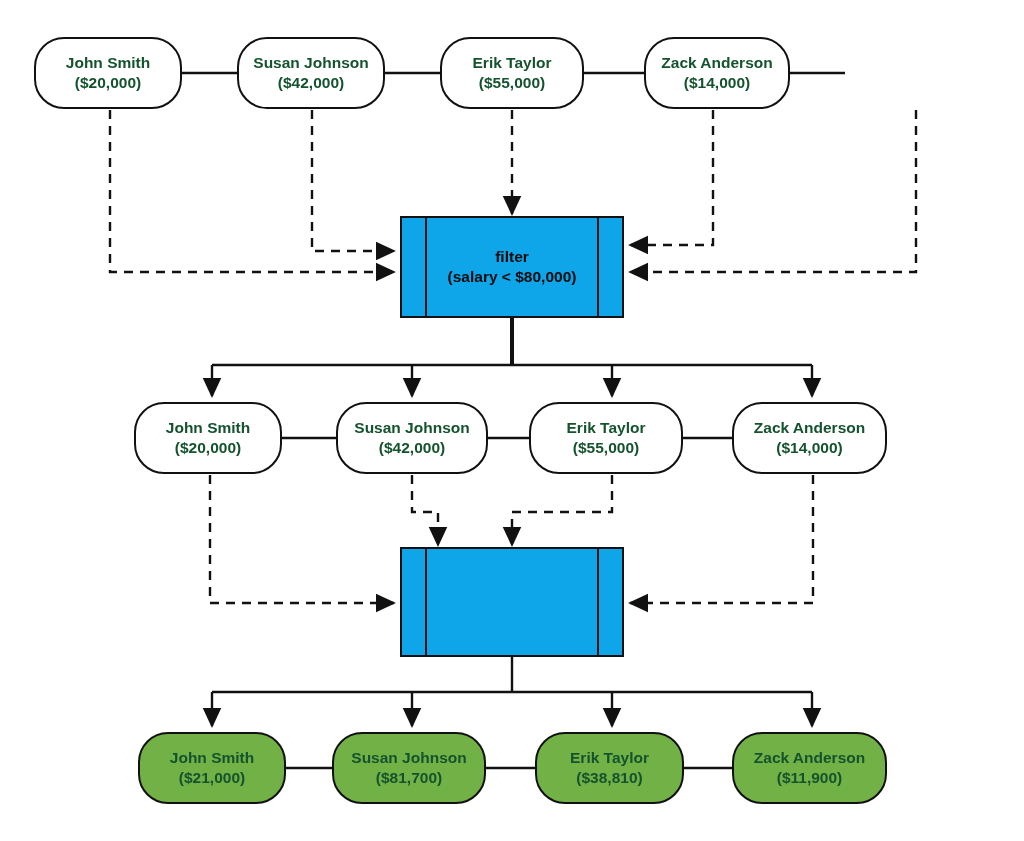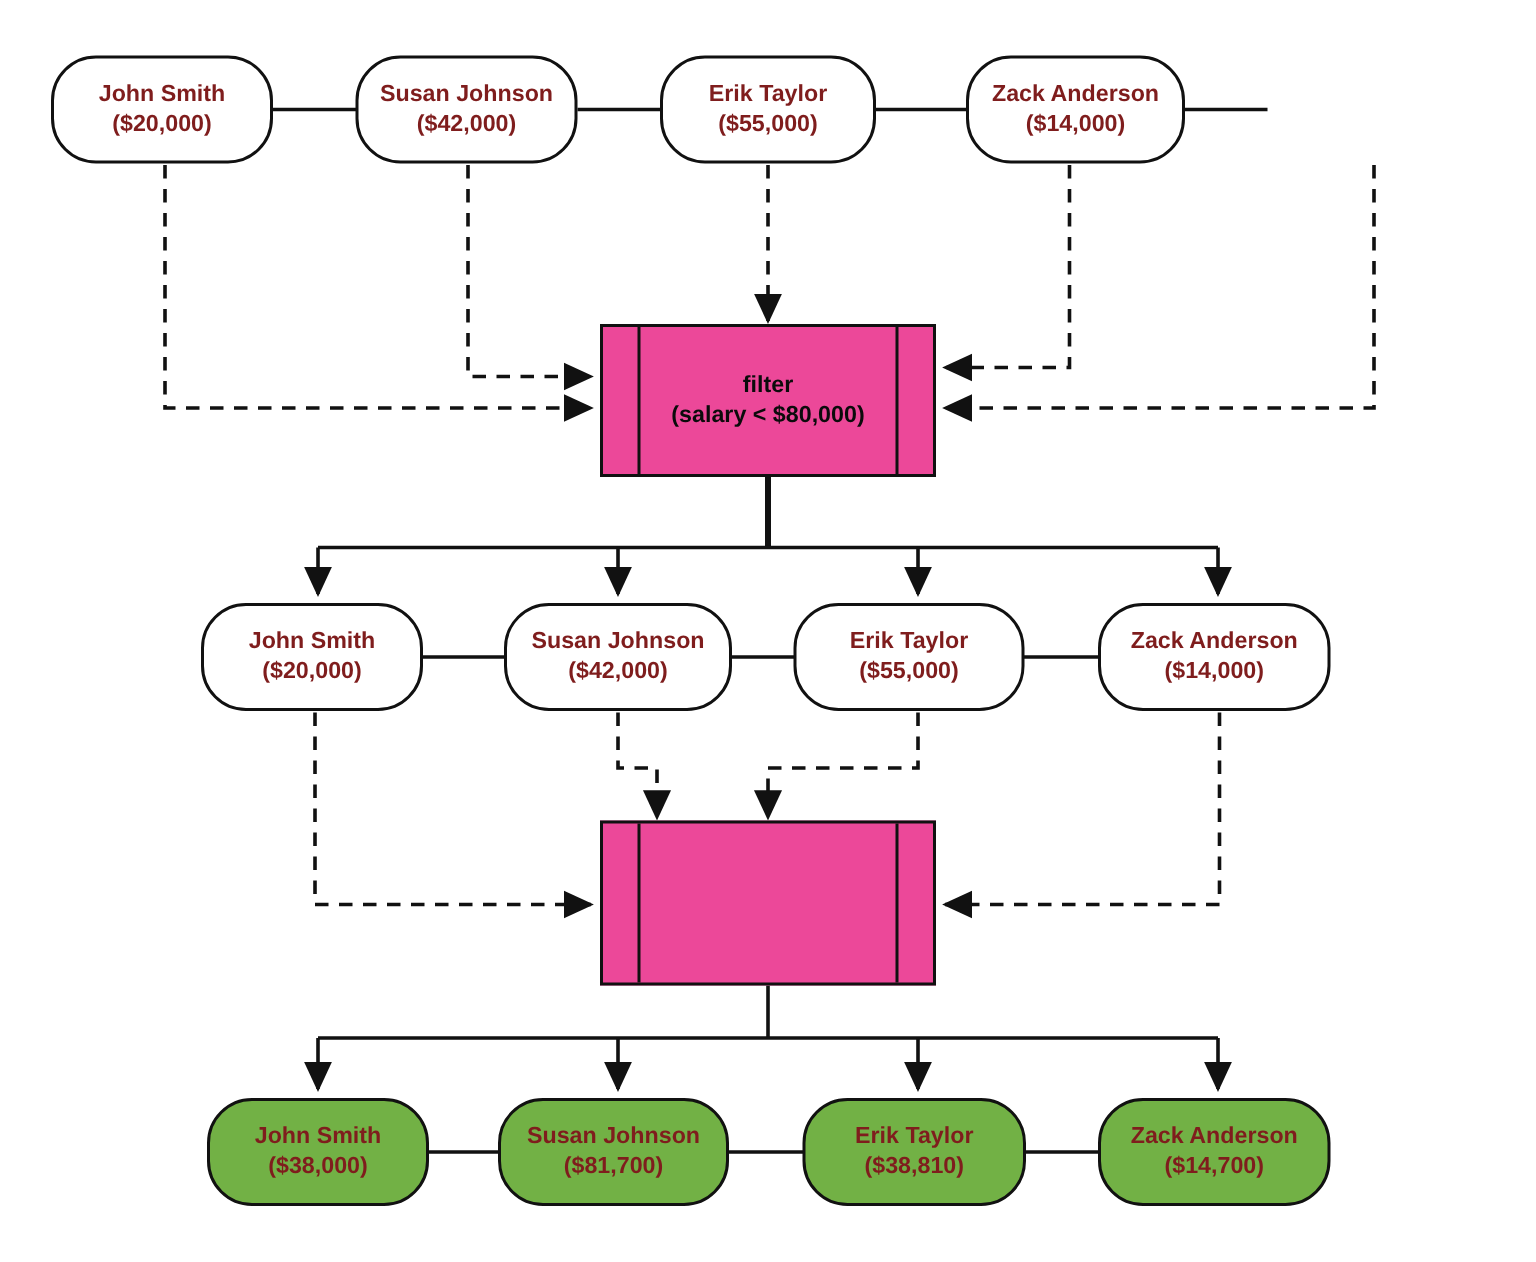--- a/index.html
+++ b/index.html
@@ -1,24 +1,24 @@
 <!DOCTYPE html>
 <html><head>
 <meta charset="utf-8">
 <style>
   html,body{margin:0;padding:0;background:#ffffff;}
   body{width:1024px;height:841px;overflow:hidden;font-family:"Liberation Sans",sans-serif;}
   #stage{position:relative;width:1024px;height:841px;}
   #edges{position:absolute;left:0;top:0;width:1024px;height:841px;}
   .node{position:absolute;box-sizing:border-box;border:2.5px solid #111111;background:#ffffff;
         border-radius:30px;display:flex;flex-direction:column;align-items:center;justify-content:center;
-        font-weight:bold;font-size:15.5px;color:#7f1d1d;line-height:1.28;text-align:center;z-index:4;}
+        font-weight:bold;font-size:15.5px;color:#14532d;line-height:1.28;text-align:center;z-index:4;}
   .node.green{background:#72b145;border-color:#111111;}
   .node .ln{display:block;white-space:nowrap;}
-  .proc{position:absolute;box-sizing:border-box;border:2.5px solid #111111;background:#ec4899;z-index:4;
+  .proc{position:absolute;box-sizing:border-box;border:2.5px solid #111111;background:#0ea5e9;z-index:4;
         display:flex;align-items:center;justify-content:center;}
   .proc .bar{position:absolute;top:0;bottom:0;width:0;border-left:2.5px solid #111111;}
   .proc .bar.l{left:23px;}
   .proc .bar.r{right:23px;}
   .proc .txt{position:relative;z-index:2;font-weight:bold;font-size:15.5px;color:#0b0b0b;
              line-height:1.3;text-align:center;}
   .proc .txt .ln{display:block;white-space:nowrap;}
 </style>
 </head>
 <body>
@@ -130,28 +130,28 @@
     <span class="ln">($14,000)</span>
   </div>
 
   <div class="proc" style="left:400px;top:547px;width:224px;height:110px;">
     <span class="bar l"></span>
     <span class="bar r"></span>
   </div>
 
   <div class="node green" style="left:138px;top:732px;width:148px;height:72px;">
     <span class="ln">John Smith</span>
-    <span class="ln">($38,000)</span>
+    <span class="ln">($21,000)</span>
   </div>
   <div class="node green" style="left:332px;top:732px;width:154px;height:72px;">
     <span class="ln">Susan Johnson</span>
     <span class="ln">($81,700)</span>
   </div>
   <div class="node green" style="left:535px;top:732px;width:149px;height:72px;">
     <span class="ln">Erik Taylor</span>
     <span class="ln">($38,810)</span>
   </div>
   <div class="node green" style="left:732px;top:732px;width:155px;height:72px;">
     <span class="ln">Zack Anderson</span>
-    <span class="ln">($14,700)</span>
+    <span class="ln">($11,900)</span>
   </div>
 
 </div>
 
 </body></html>

